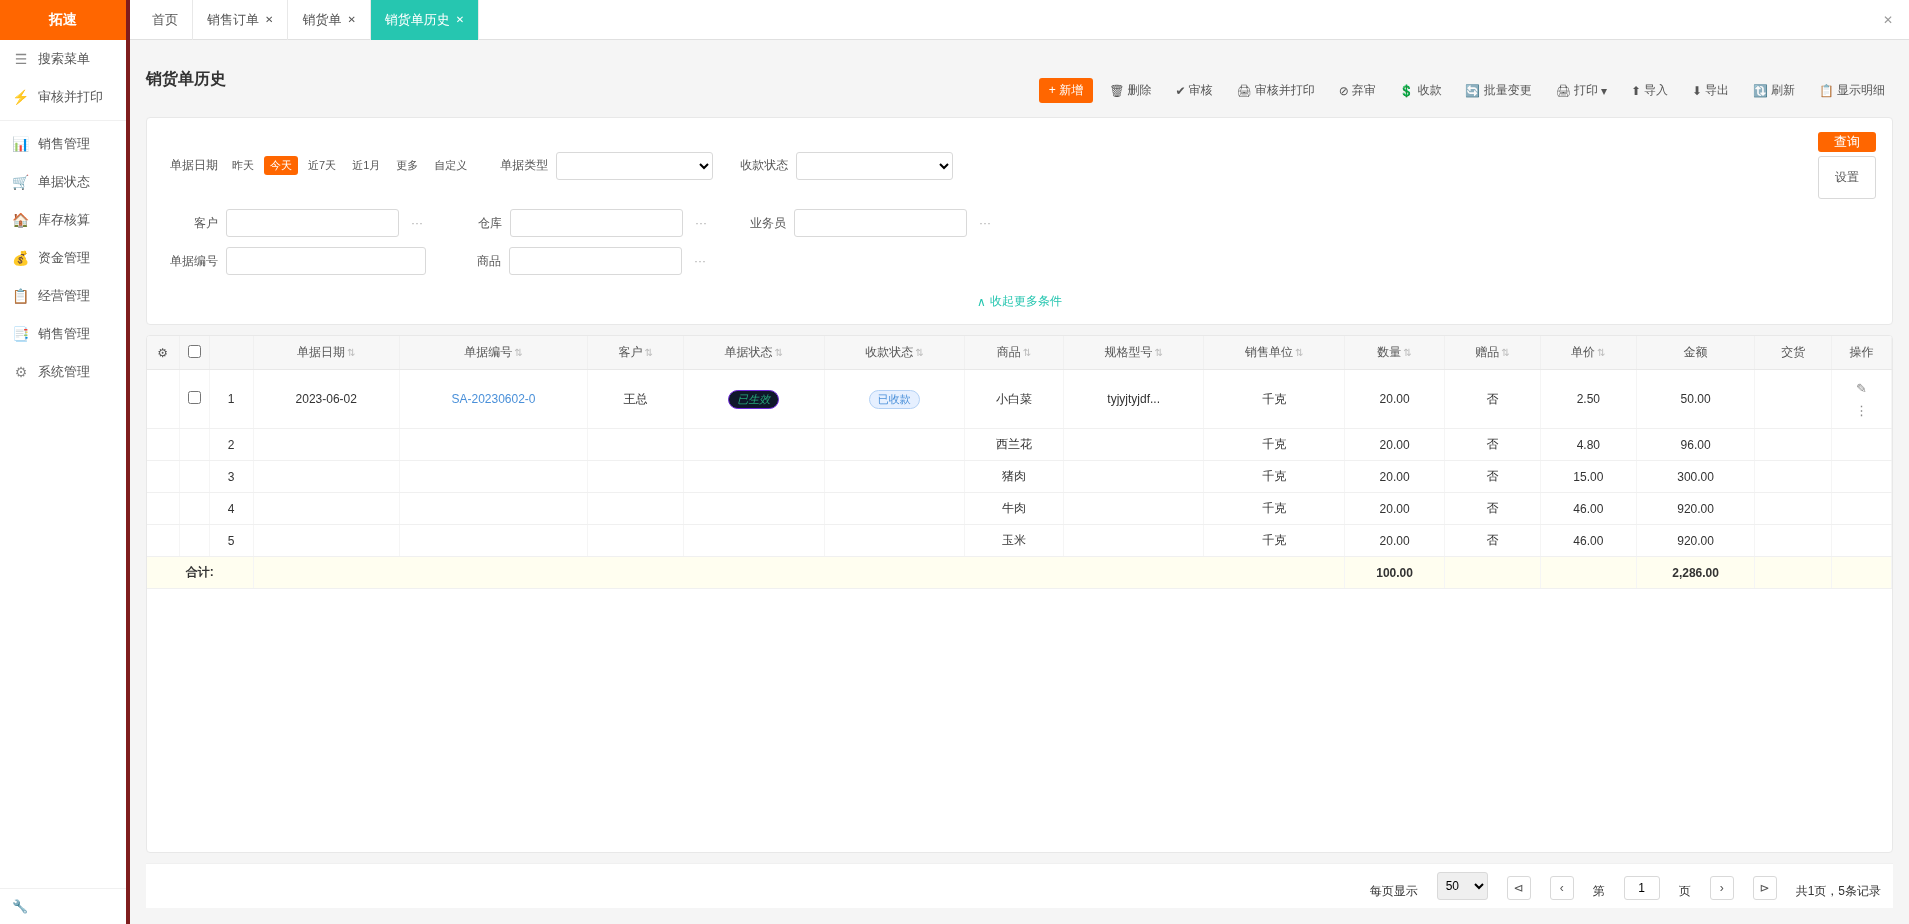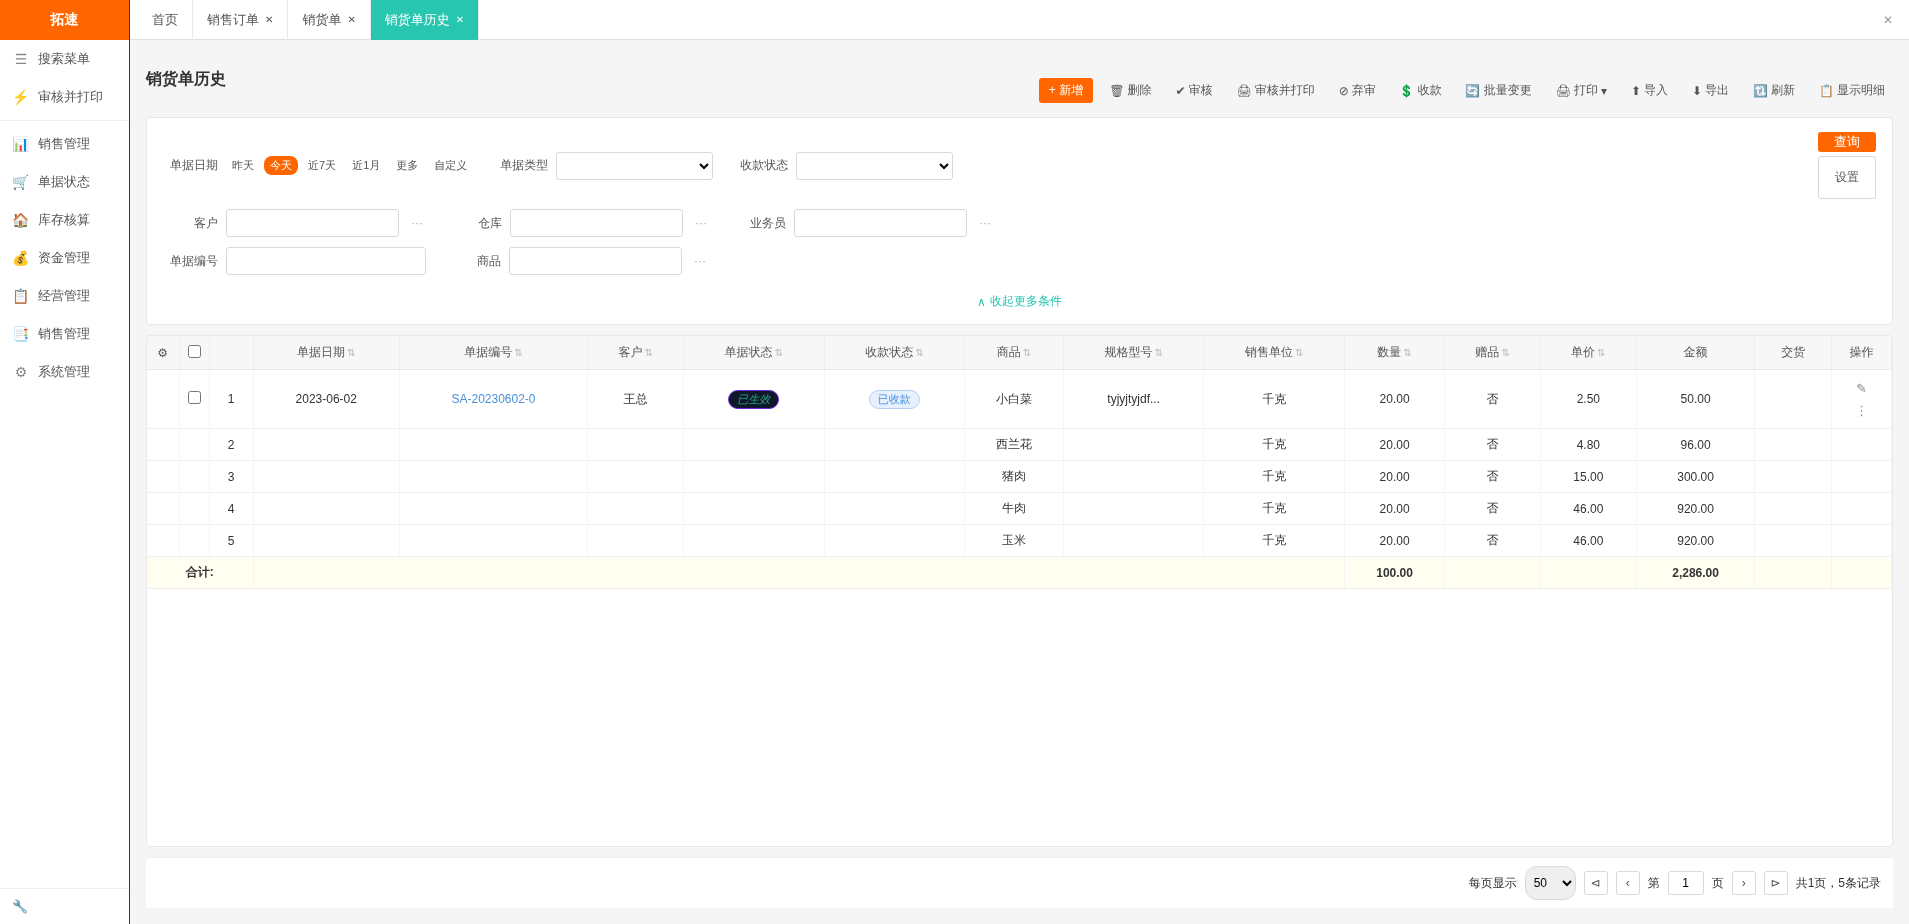--- a/index.html
+++ b/index.html
@@ -1,19 +1,19 @@
 <!DOCTYPE html>
 <html><head>
   <meta charset="utf-8">
   <style>
     * { box-sizing: border-box; margin: 0; padding: 0; }
     body { font-family: 'Microsoft YaHei', Arial, sans-serif; font-size: 12px; background: #f5f5f5; color: #333; display: flex; height: 924px; overflow: hidden; }
 
     
-    .sidebar { width: 130px; background: #fff; border-right: 1px solid #7f1d1d; display: flex; flex-direction: column; height: 100%; flex-shrink: 0; }
+    .sidebar { width: 130px; background: #fff; border-right: 4px solid #7f1d1d; display: flex; flex-direction: column; height: 100%; flex-shrink: 0; }
     .sidebar-logo { height: 40px; background: #ff6600; display: flex; align-items: center; justify-content: center; color: #fff; font-size: 14px; font-weight: bold; }
     .sidebar-item { display: flex; align-items: center; padding: 10px 12px; cursor: pointer; color: #555; font-size: 13px; gap: 8px; }
     .sidebar-item .icon { width: 18px; height: 18px; display: inline-flex; align-items: center; justify-content: center; color: #888; font-size: 14px; }
     .sidebar-bottom { margin-top: auto; border-top: 1px solid #f0f0f0; }
 
     
     .main { flex: 1; display: flex; flex-direction: column; overflow: hidden; }
 
     
     .tab-bar { background: #fff; border-bottom: 1px solid #e0e0e0; display: flex; align-items: center; height: 40px; padding: 0 8px; }
@@ -36,21 +36,21 @@
     .filter-section { background: #fff; border-radius: 4px; padding: 14px 16px; border: 1px solid #e8e8e8; }
     .filter-row { display: flex; align-items: center; margin-bottom: 10px; gap: 20px; flex-wrap: wrap; }
     .filter-row:last-child { margin-bottom: 0; }
     .filter-item { display: flex; align-items: center; gap: 8px; min-width: 220px; }
     .filter-label { color: #555; white-space: nowrap; font-size: 12px; min-width: 55px; text-align: right; }
     .filter-input { flex: 1; height: 28px; border: 1px solid #d9d9d9; border-radius: 3px; padding: 0 8px; font-size: 12px; min-width: 140px; }
     .filter-select { flex: 1; height: 28px; border: 1px solid #d9d9d9; border-radius: 3px; padding: 0 8px; font-size: 12px; min-width: 140px; background: #fff; }
     .filter-dots { color: #aaa; cursor: pointer; padding: 0 4px; }
     .date-filter { display: flex; align-items: center; gap: 4px; }
     .date-tag { font-size: 11px; padding: 2px 6px; border-radius: 2px; cursor: pointer; color: #555; }
-    .date-tag.active { background: #ff6600; color: #fff; border-radius: 8px; }
+    .date-tag.active { background: #ff6600; color: #fff; border-radius: 3px; }
     .date-range { font-size: 11px; color: #888; }
     .collapse-btn { display: flex; align-items: center; justify-content: center; width: 100%; color: #26c6b0; cursor: pointer; font-size: 12px; gap: 4px; padding-top: 8px; }
 
     
     .table-container { background: #fff; border-radius: 4px; border: 1px solid #e8e8e8; overflow: auto; flex: 1; }
     table { width: 100%; border-collapse: collapse; font-size: 12px; }
     thead tr { background: #f7f7f7; }
     th { padding: 8px 8px; border-bottom: 1px solid #e8e8e8; border-right: 1px solid #f0f0f0; color: #555; font-weight: normal; white-space: nowrap; text-align: center; }
     td { padding: 7px 8px; border-bottom: 1px solid #f0f0f0; border-right: 1px solid #f5f5f5; text-align: center; color: #333; }
     .th-sort { display: flex; align-items: center; gap: 2px; cursor: pointer; white-space: nowrap; justify-content: center; }
@@ -61,24 +61,24 @@
     .gear-col { width: 32px; }
     .checkbox-col { width: 28px; }
     .action-col { width: 60px; }
     .op-btn { display: inline-flex; align-items: center; justify-content: center; width: 22px; height: 22px; cursor: pointer; color: #888; font-size: 13px; }
 
     
     .table-footer { background: #fffef0; border-top: 1px solid #e8e8e8; }
     .table-footer td { font-weight: bold; color: #333; background: #fffef0; }
 
     
-    .pagination-bar { display: flex; align-items: center; justify-content: flex-end; padding: 8px 12px; background: #fff; border-top: 1px solid #f0f0f0; gap: 8px; }
+    .pagination-bar { display: flex; align-items: flex-end; justify-content: flex-end; padding: 8px 12px; background: #fff; border-top: 1px solid #f0f0f0; gap: 19px; }
     .pagination-btn { width: 24px; height: 24px; display: inline-flex; align-items: center; justify-content: center; border: 1px solid #d9d9d9; border-radius: 3px; cursor: pointer; background: #fff; color: #555; font-size: 12px; }
     .page-input { width: 36px; height: 24px; border: 1px solid #d9d9d9; border-radius: 3px; text-align: center; font-size: 12px; }
-    .per-page-select { height: 34px; border: 1px solid #d9d9d9; border-radius: 12px; padding: 0 4px; font-size: 12px; }
+    .per-page-select { height: 28px; border: 1px solid #d9d9d9; border-radius: 3px; padding: 0 4px; font-size: 12px; }
 
     .teal-bg { background: #26c6b0; }
 
     
     .sidebar-divider { height: 1px; background: #f0f0f0; margin: 4px 0; }
 
     .query-btn { background: #ff6600; color: #fff; border: none; border-radius: 3px; padding: 1px 16px; font-size: 13px; cursor: pointer; }
     .setting-btn { background: #fff; color: #555; border: 1px solid #d9d9d9; border-radius: 3px; padding: 12px 12px; font-size: 12px; cursor: pointer; }
 
     .link-text { color: #4a90d9; cursor: pointer; text-decoration: none; }

